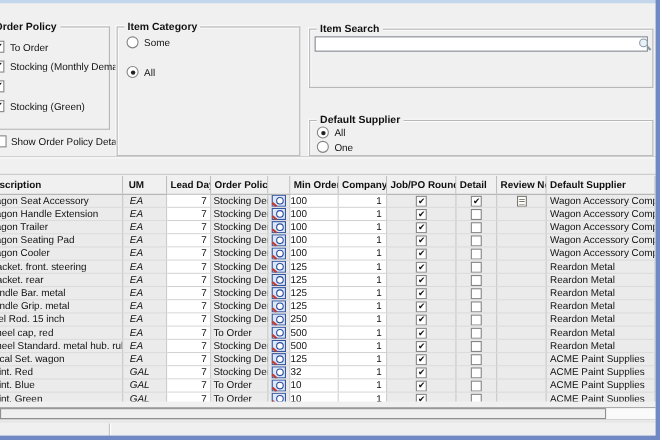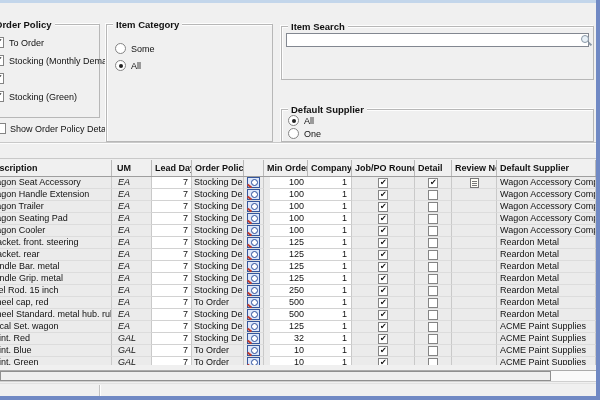--- a/index.html
+++ b/index.html
@@ -25,21 +25,21 @@
   .checkbox { width:11px; height:11px; background:#fff; border:1px solid #848484; display:inline-block; position:relative; vertical-align:top; }
   .checkbox.checked::after { content:"\2714"; position:absolute; left:1px; top:-1px; font-size:9px; line-height:11px; color:#111; }
   .radio { width:11px; height:11px; border-radius:50%; background:#fff; border:1px solid #848484; display:inline-block; position:relative; vertical-align:top; }
   .radio.on::after { content:""; position:absolute; left:2.5px; top:2.5px; width:4px; height:4px; border-radius:50%; background:#222; }
 
   
   #op-options .opt { left:28px; }
   #op-options .opt:nth-child(1){ top:12px; } #op-options .opt:nth-child(2){ top:30px; }
   #op-options .opt:nth-child(3){ top:48px; } #op-options .opt:nth-child(4){ top:66px; }
   #ic-options .opt { left:8px; }
-  #ic-options .opt:nth-child(1){ top:18px; } #ic-options .opt:nth-child(2){ top:35px; }
+  #ic-options .opt:nth-child(1){ top:8px; } #ic-options .opt:nth-child(2){ top:35px; }
   #ds-options .opt { left:6px; }
   #ds-options .opt:nth-child(1){ top:5px; } #ds-options .opt:nth-child(2){ top:18px; }
 
   .show-detail { position:absolute; left:-5px; top:123px; height:12px; line-height:12px; white-space:nowrap; }
   .show-detail .olbl { margin-left:4px; }
 
   .search-input { position:absolute; left:4px; top:6px; width:303px; height:14px; border:1px solid #828790; background:#fff; font-family:inherit; font-size:9px; padding:0 12px 0 3px; }
   .search-ico { position:absolute; left:299px; top:8px; width:8px; height:8px; border:1.5px solid #8a98a6; border-radius:50%; background:#e8f1f8; }
   .search-ico::after { content:""; position:absolute; width:4px; height:2px; background:#8a98a6; transform:rotate(45deg); left:6px; top:7px; }
 
@@ -64,21 +64,21 @@
   .c-jobpo { left:352px; width:63px; }
   .c-review{ left:415px; width:37px; }
   .c-note  { left:452px; width:45px; }
   .c-supp  { left:497px; width:99px; }
 
   .cell.c-desc { padding:0; }
   .cell.c-um   { padding-left:6px;font-style:italic; }
   .cell.c-pol  { padding-left:2px; }
   .cell.c-supp { padding-left:3px; }
   .cell.c-lead { text-align:right; padding-right:3px; }
-  .cell.c-min  { text-align:right; padding-right:9px;margin-left:6px; }
+  .cell.c-min  { text-align:left; padding-right:0; }
   .cell.c-mult { text-align:right; padding-right:4px; }
   .cell.c-look { padding-left:3px; }
   .cell.c-jobpo, .cell.c-review, .cell.c-note { text-align:center; }
   .cell .checkbox { width:10px; height:10px; margin-top:1px; }
   .cell .checkbox.checked::after { font-size:8px; line-height:10px; left:1px; top:-1px; }
   .hcell.c-um { padding-left:5px; }
   .hcell.c-desc { padding:0; }
   .clipL { display:inline-block; margin-left:-12px; white-space:nowrap; }
 
   .lookup { display:inline-block; width:13px; height:11px; margin-top:0px; background:#dde7fa; border:1px solid #35569c; position:relative; vertical-align:top; }

